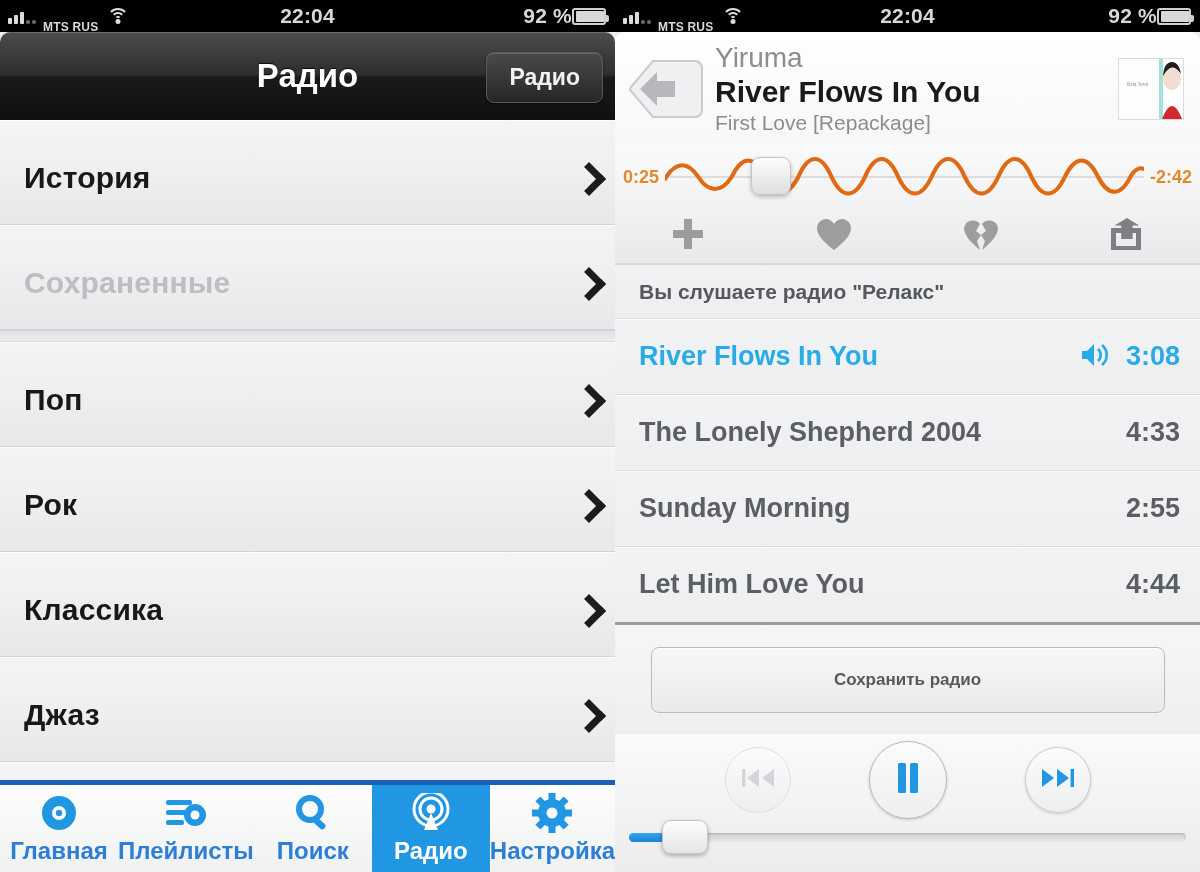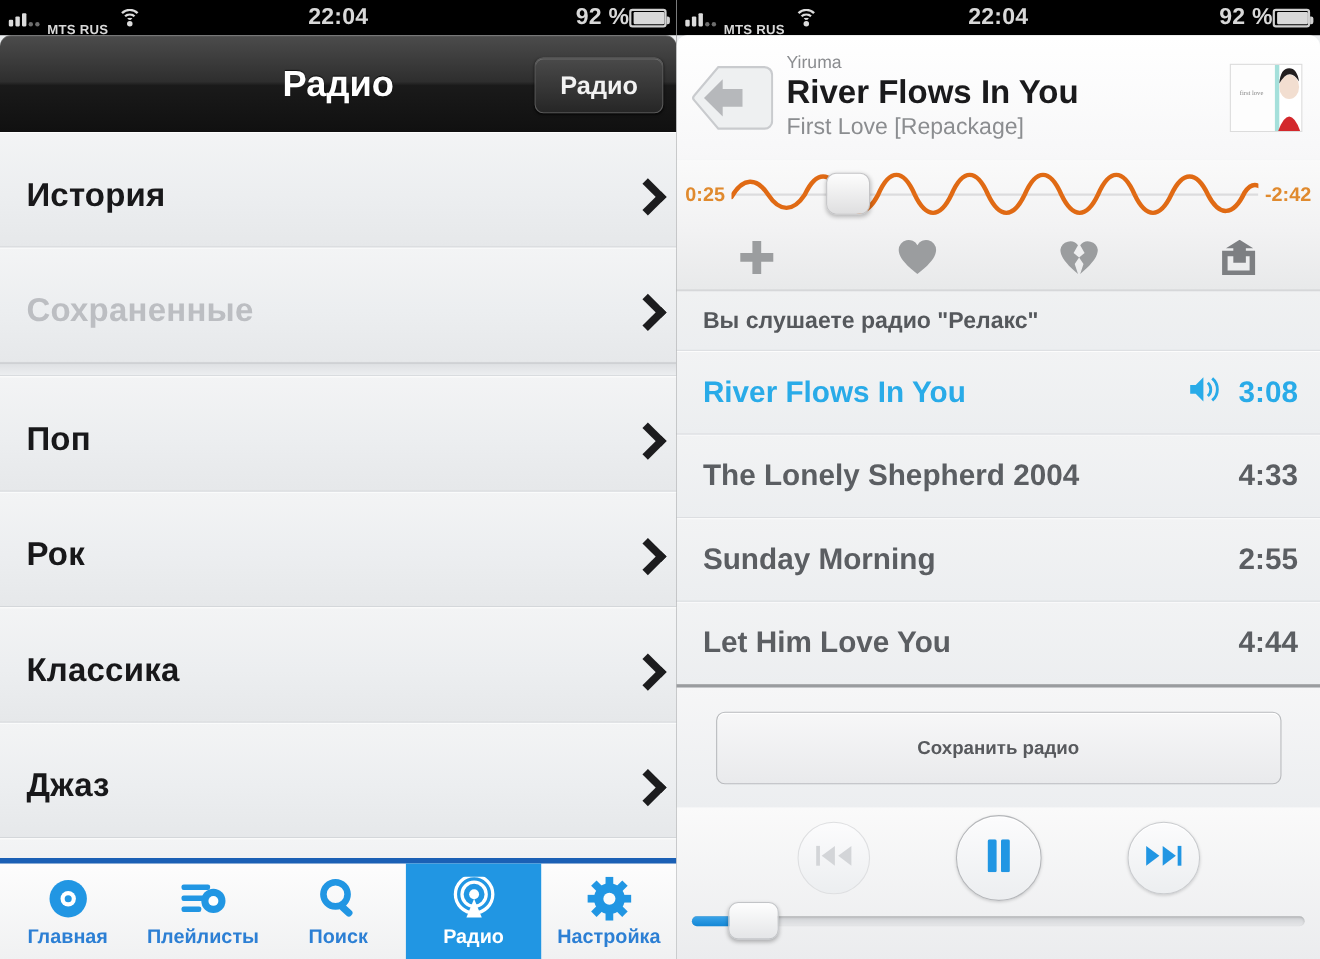--- a/index.html
+++ b/index.html
@@ -88,36 +88,36 @@
   .genre-row.disabled .chev::before { border-color:#1c1c1e; }
   .sec-gap { height: 12px; background: linear-gradient(180deg,#dfe1e4,#eceef0);
              border-top:1px solid #cfd1d4; border-bottom:1px solid #d8dadd; }
 
   
   .tabbar { height: 92px; flex: 0 0 auto; display: flex;
             background: linear-gradient(180deg,#fdfdfd,#f0f1f2);
             border-top: 5px solid #1b60b5; position: relative; }
   .tab { flex: 1; display:flex; flex-direction:column; align-items:center;
          justify-content:center; gap: 3px; position: relative; }
-  .tab .t-label { font-size: 18px; font-weight: bold; color:#2c7fd4; }
+  .tab .t-label { font-size: 24px; font-weight: bold; color:#2c7fd4; }
   .tab .t-icon { height: 42px; display:flex; align-items:center; justify-content:center; }
   .tab.active { background: #2196e3; }
   .tab.active .t-label { color: #fff; }
 
   
   #right { width: 585px; height: 872px; position: relative; background: #eceef0;
            display: flex; flex-direction: column; overflow: hidden; }
   .np-header { flex:0 0 auto; height: 113px;
                background: linear-gradient(180deg,#ffffff 0%,#f7f7f8 100%);
                display:flex; align-items:center; padding: 0 10px 0 14px;
                border-radius: 10px 10px 0 0; position: relative; }
   .back-btn { width: 74px; height: 60px; position: relative; flex:0 0 auto; }
   .back-btn svg { display:block; }
   .np-meta { flex: 1 1 auto; margin-left: 12px; min-width:0; }
-  .np-artist { font-size: 16px; color: #8b8d90; line-height: 1.15; }
+  .np-artist { font-size: 28px; color: #8b8d90; line-height: 1.15; }
   .np-title { font-size: 30px; font-weight: bold; color: #1a1a1c; line-height: 1.2; }
   .np-album { font-size: 21px; color: #8b8d90; line-height: 1.2; }
   .np-art { width: 66px; height: 62px; flex:0 0 auto; background:#fff;
             border:1px solid #dcdcdc; position:relative; overflow:hidden;
             margin-right: 6px; }
 
   .wave-wrap { flex:0 0 auto; height: 64px; position: relative;
                background: linear-gradient(180deg,#fafafa,#f2f2f3);
                display:flex; align-items:center; padding: 0 8px; }
   .wave-time { font-size: 18px; font-weight: bold; color: #e08a2e; flex:0 0 auto; }

